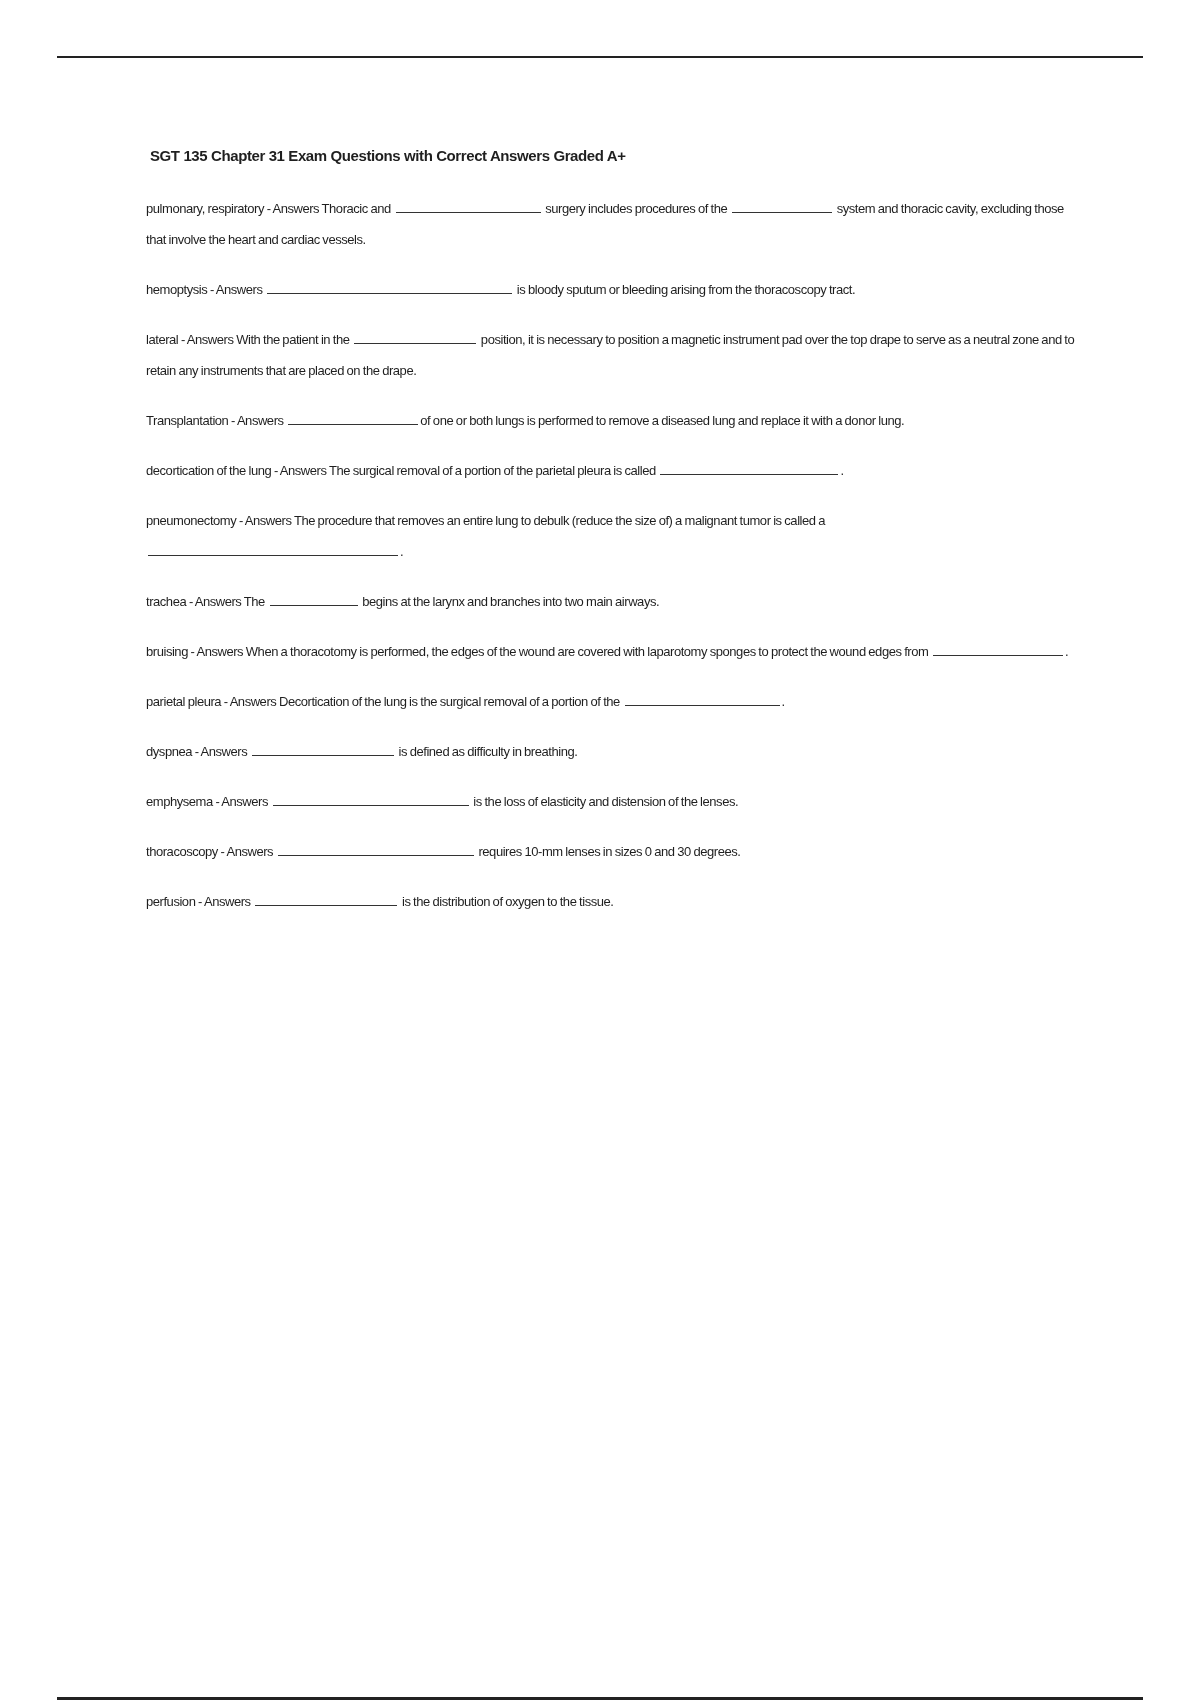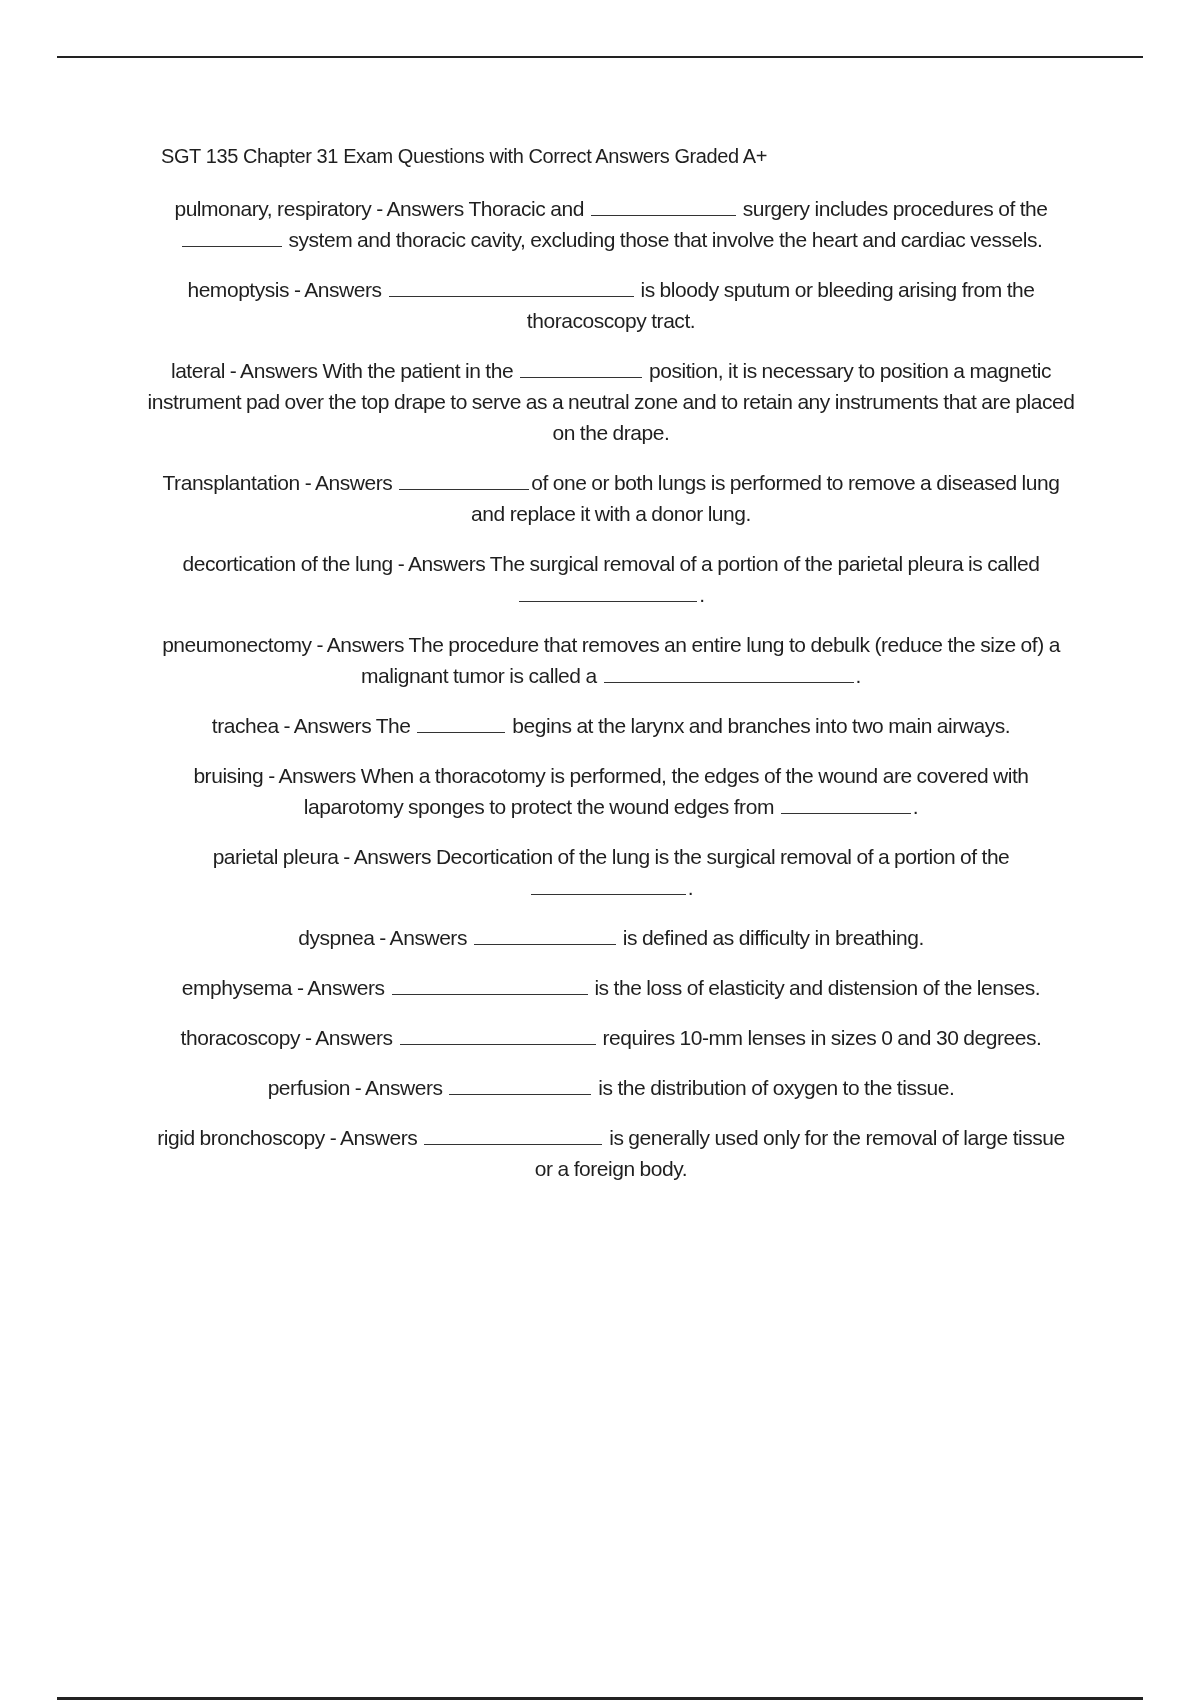--- a/index.html
+++ b/index.html
@@ -1,22 +1,22 @@
 <!DOCTYPE html>
 <html><head>
   <meta charset="utf-8">
   <style>
     html, body { margin: 0; padding: 0; background: #ffffff; }
     body { width: 1200px; height: 1700px; position: relative; overflow: hidden;
            font-family: "Liberation Sans", sans-serif; color: #1f1f1f; }
     .rule-top { position: absolute; left: 57px; top: 56px; width: 1086px; height: 2px; background: #222; }
     .rule-bottom { position: absolute; left: 57px; top: 1697px; width: 1086px; height: 3px; background: #222; }
     .content { position: absolute; left: 146px; top: 145px; width: 930px; }
-    .title { font-weight: normal; font-size: 20px; letter-spacing: -0.4px; margin: 0 0 26px 15px; line-height: 22px; }
-    .qa { font-size: 21px; letter-spacing: -0.45px; line-height: 31px; margin: 4px 0 19px 0; word-spacing: -0.5px; text-align: center; }
+    .title { font-weight: bold; font-size: 15px; letter-spacing: -0.4px; margin: 0 0 26px 4px; line-height: 22px; }
+    .qa { font-size: 13px; letter-spacing: -0.45px; line-height: 31px; margin: 4px 0 19px 0; word-spacing: -0.5px; }
     .blank { display: inline-block; border-bottom: 1px solid #333; height: 1px; vertical-align: baseline; margin: 0 2px; }
   </style>
 </head>
 <body>
 
 <div class="rule-top"></div>
 
 <div class="content">
   <div class="title">SGT 135 Chapter 31 Exam Questions with Correct Answers Graded A+</div>
   <div id="qa-list">
@@ -26,17 +26,16 @@
       <p class="qa"><span>Transplantation</span><span> - Answers </span><span class="blank" style="width: 130px;"></span><span>of one or both lungs is performed to remove a diseased lung and replace it with a donor lung.</span></p>
       <p class="qa"><span>decortication of the lung</span><span> - Answers </span><span>The surgical removal of a portion of the parietal pleura is called </span><span class="blank" style="width: 178px;"></span><span>.</span></p>
       <p class="qa"><span>pneumonectomy</span><span> - Answers </span><span>The procedure that removes an entire lung to debulk (reduce the size of) a malignant tumor is called a </span><span class="blank" style="width: 250px;"></span><span>.</span></p>
       <p class="qa"><span>trachea</span><span> - Answers </span><span>The </span><span class="blank" style="width: 88px;"></span><span> begins at the larynx and branches into two main airways.</span></p>
       <p class="qa"><span>bruising</span><span> - Answers </span><span>When a thoracotomy is performed, the edges of the wound are covered with laparotomy sponges to protect the wound edges from </span><span class="blank" style="width: 130px;"></span><span>.</span></p>
       <p class="qa"><span>parietal pleura</span><span> - Answers </span><span>Decortication of the lung is the surgical removal of a portion of the </span><span class="blank" style="width: 155px;"></span><span>.</span></p>
       <p class="qa"><span>dyspnea</span><span> - Answers </span><span class="blank" style="width: 142px;"></span><span> is defined as difficulty in breathing.</span></p>
       <p class="qa"><span>emphysema</span><span> - Answers </span><span class="blank" style="width: 196px;"></span><span> is the loss of elasticity and distension of the lenses.</span></p>
       <p class="qa"><span>thoracoscopy</span><span> - Answers </span><span class="blank" style="width: 196px;"></span><span> requires 10-mm lenses in sizes 0 and 30 degrees.</span></p>
       <p class="qa"><span>perfusion</span><span> - Answers </span><span class="blank" style="width: 142px;"></span><span> is the distribution of oxygen to the tissue.</span></p>
-      <p class="qa"><span>rigid bronchoscopy</span><span> - Answers </span><span class="blank" style="width: 178px;"></span><span> is generally used only for the removal of large tissue or a foreign body.</span></p>
     </div>
 </div>
 
 <div class="rule-bottom"></div>
 
 </body></html>

